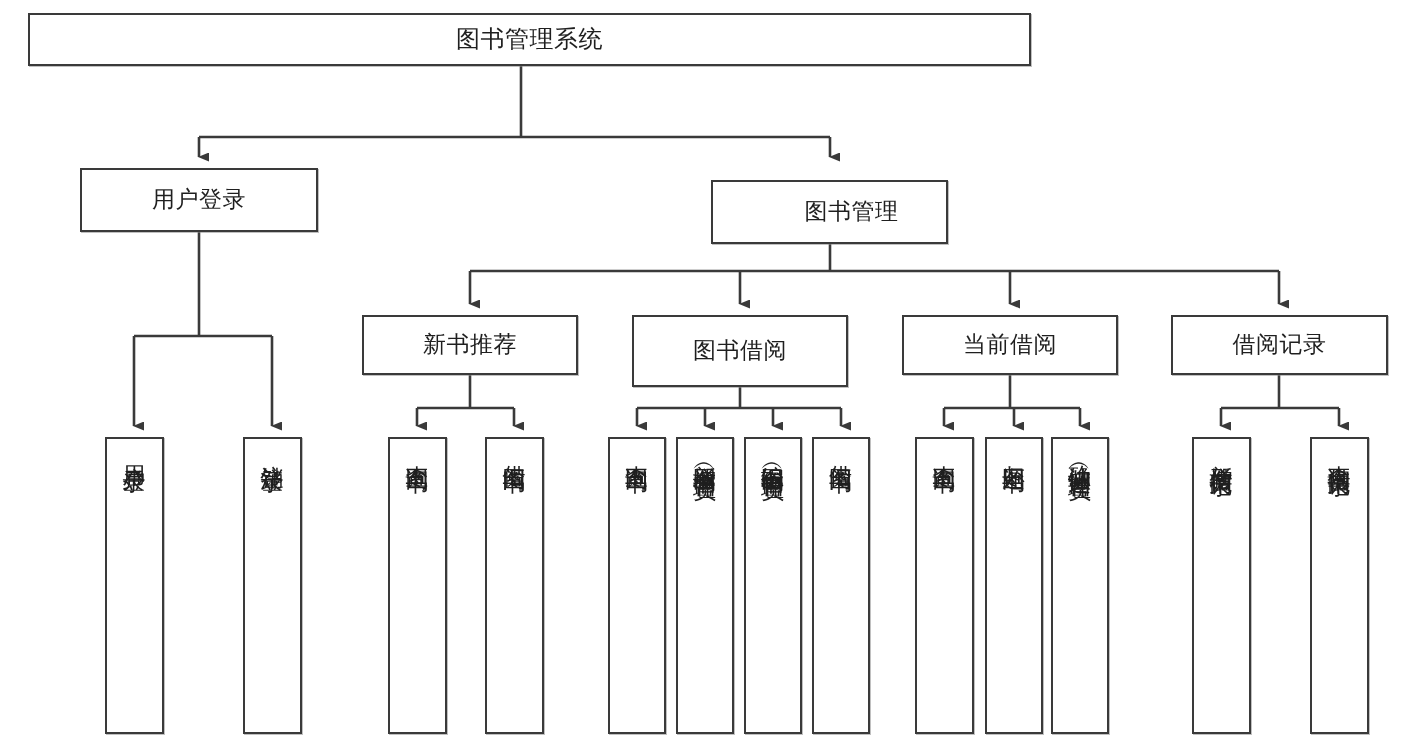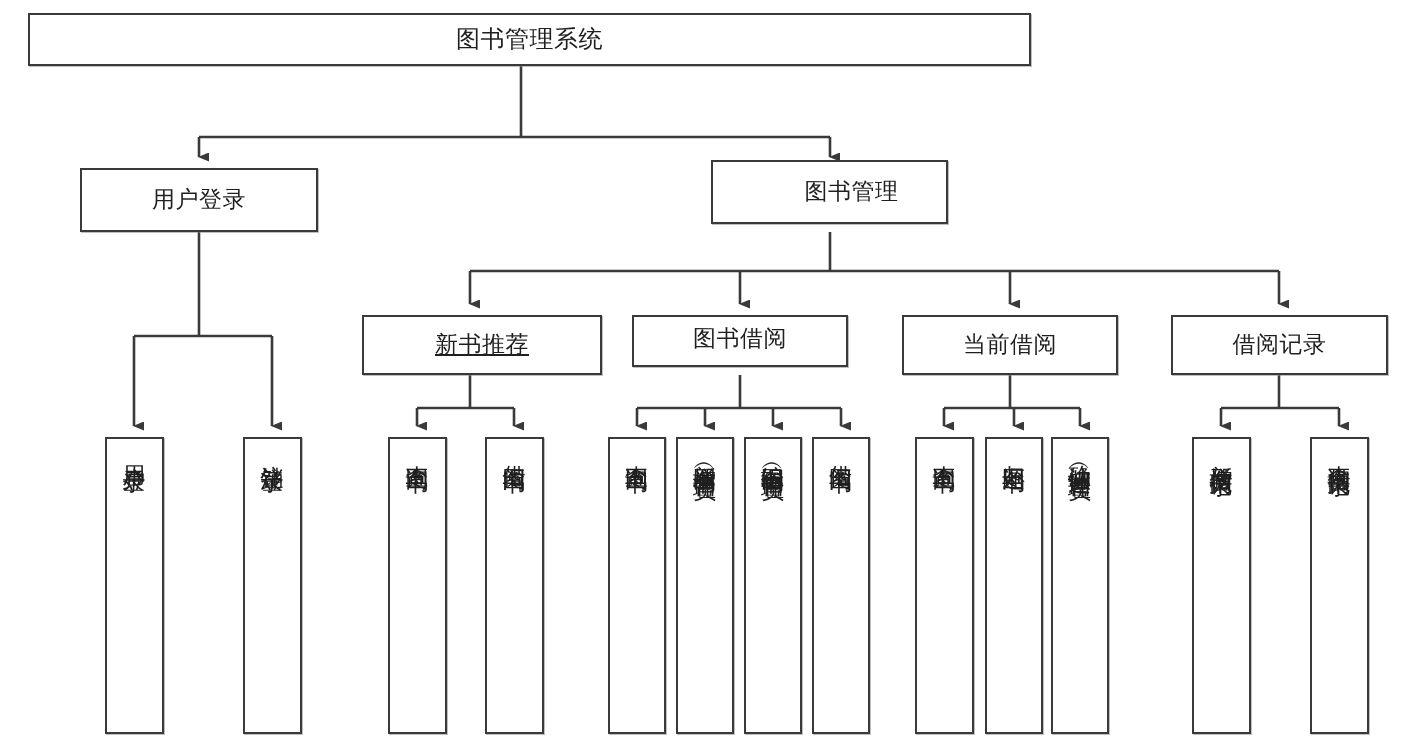--- a/index.html
+++ b/index.html
@@ -120,27 +120,27 @@
       </g>
   </svg>
 
   <div id="node-layer">
       <div class="node horizontal root" style="left: 28px; top: 13px; width: 1003px; height: 53px;">
         <span class="label">图书管理系统</span>
       </div>
       <div class="node horizontal level-2" style="left: 80px; top: 168px; width: 238px; height: 64px;">
         <span class="label">用户登录</span>
       </div>
-      <div class="node horizontal level-2" style="left: 711px; top: 160px; width: 237px; height: 64px; padding-left: 44px;">
+      <div class="node horizontal level-2" style="left: 711px; top: 180px; width: 237px; height: 64px; padding-left: 44px;">
         <span class="label">图书管理</span>
       </div>
-      <div class="node horizontal level-3" style="left: 362px; top: 315px; width: 240px; height: 60px; text-decoration: underline;">
+      <div class="node horizontal level-3" style="left: 362px; top: 315px; width: 216px; height: 60px;">
         <span class="label">新书推荐</span>
       </div>
-      <div class="node horizontal level-3" style="left: 632px; top: 315px; width: 216px; height: 52px; font-family: Liberation Mono, monospace;">
+      <div class="node horizontal level-3" style="left: 632px; top: 315px; width: 216px; height: 72px;">
         <span class="label">图书借阅</span>
       </div>
       <div class="node horizontal level-3" style="left: 902px; top: 315px; width: 216px; height: 60px; font-family: Liberation Serif, serif;">
         <span class="label">当前借阅</span>
       </div>
       <div class="node horizontal level-3" style="left: 1171px; top: 315px; width: 217px; height: 60px;">
         <span class="label">借阅记录</span>
       </div>
       <div class="node vertical leaf" style="left: 105px; top: 437px; width: 59px; height: 297px;">
         <span class="label">用户登录</span>

